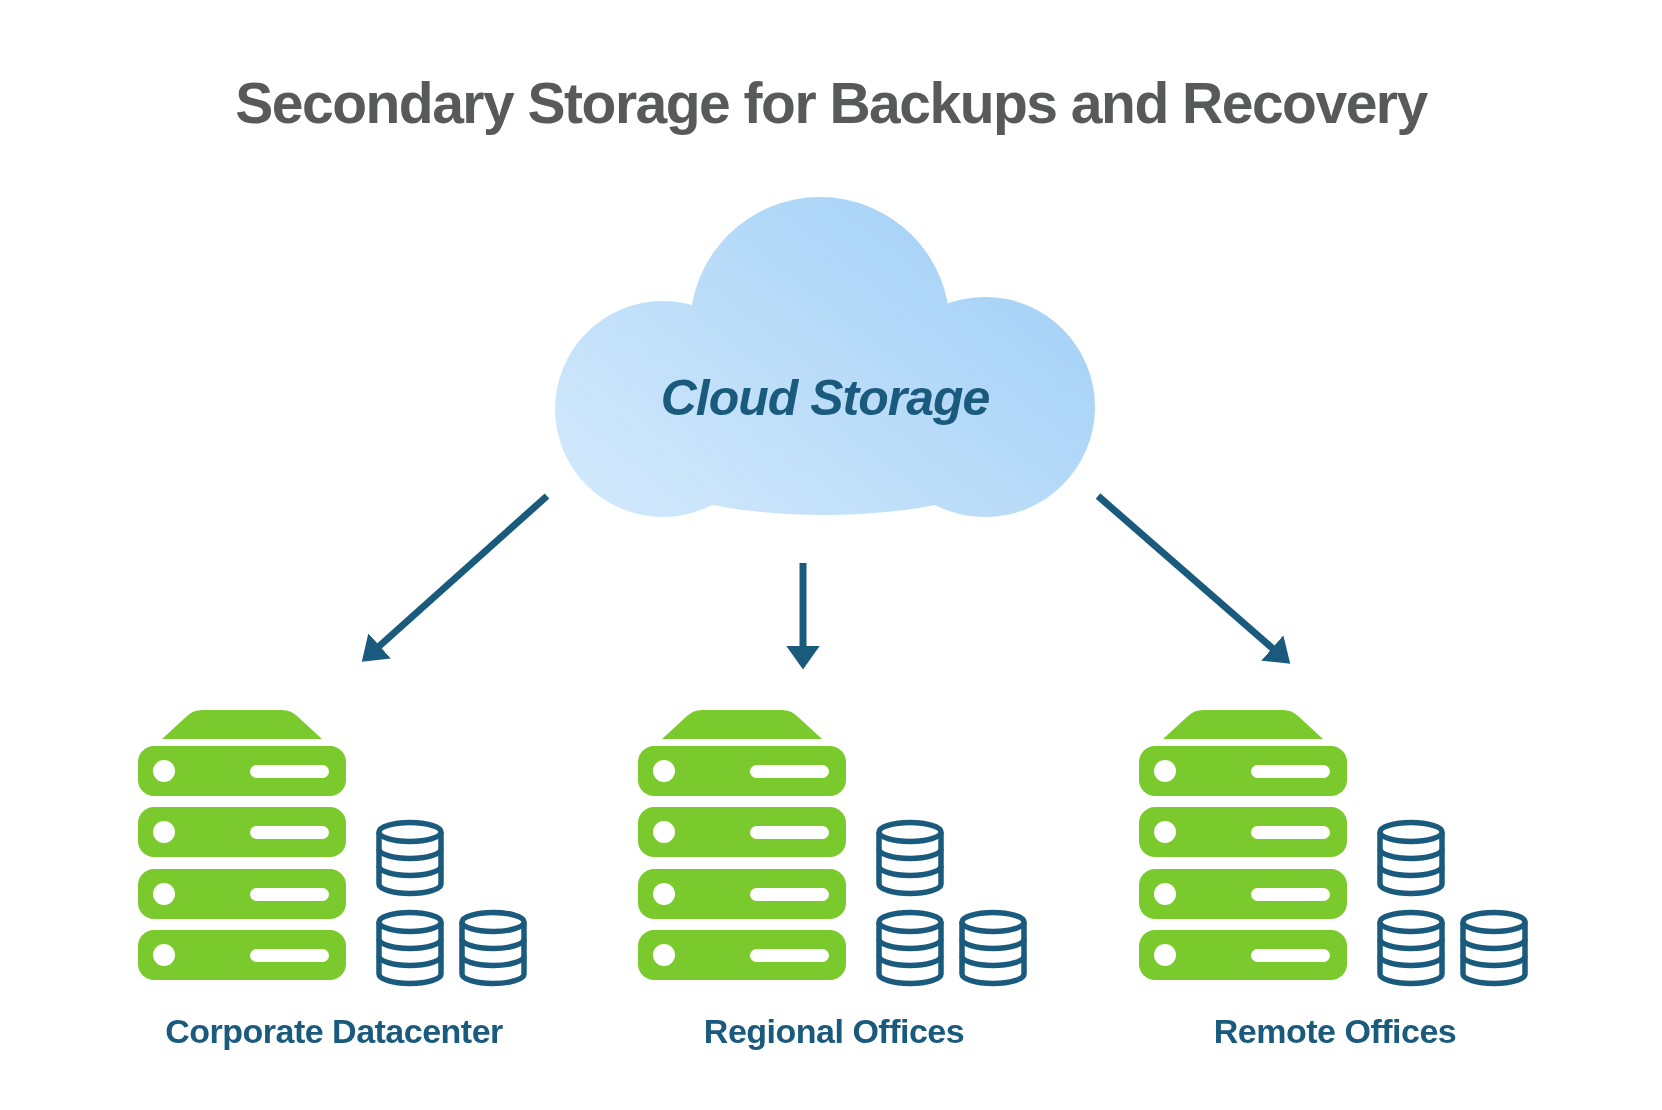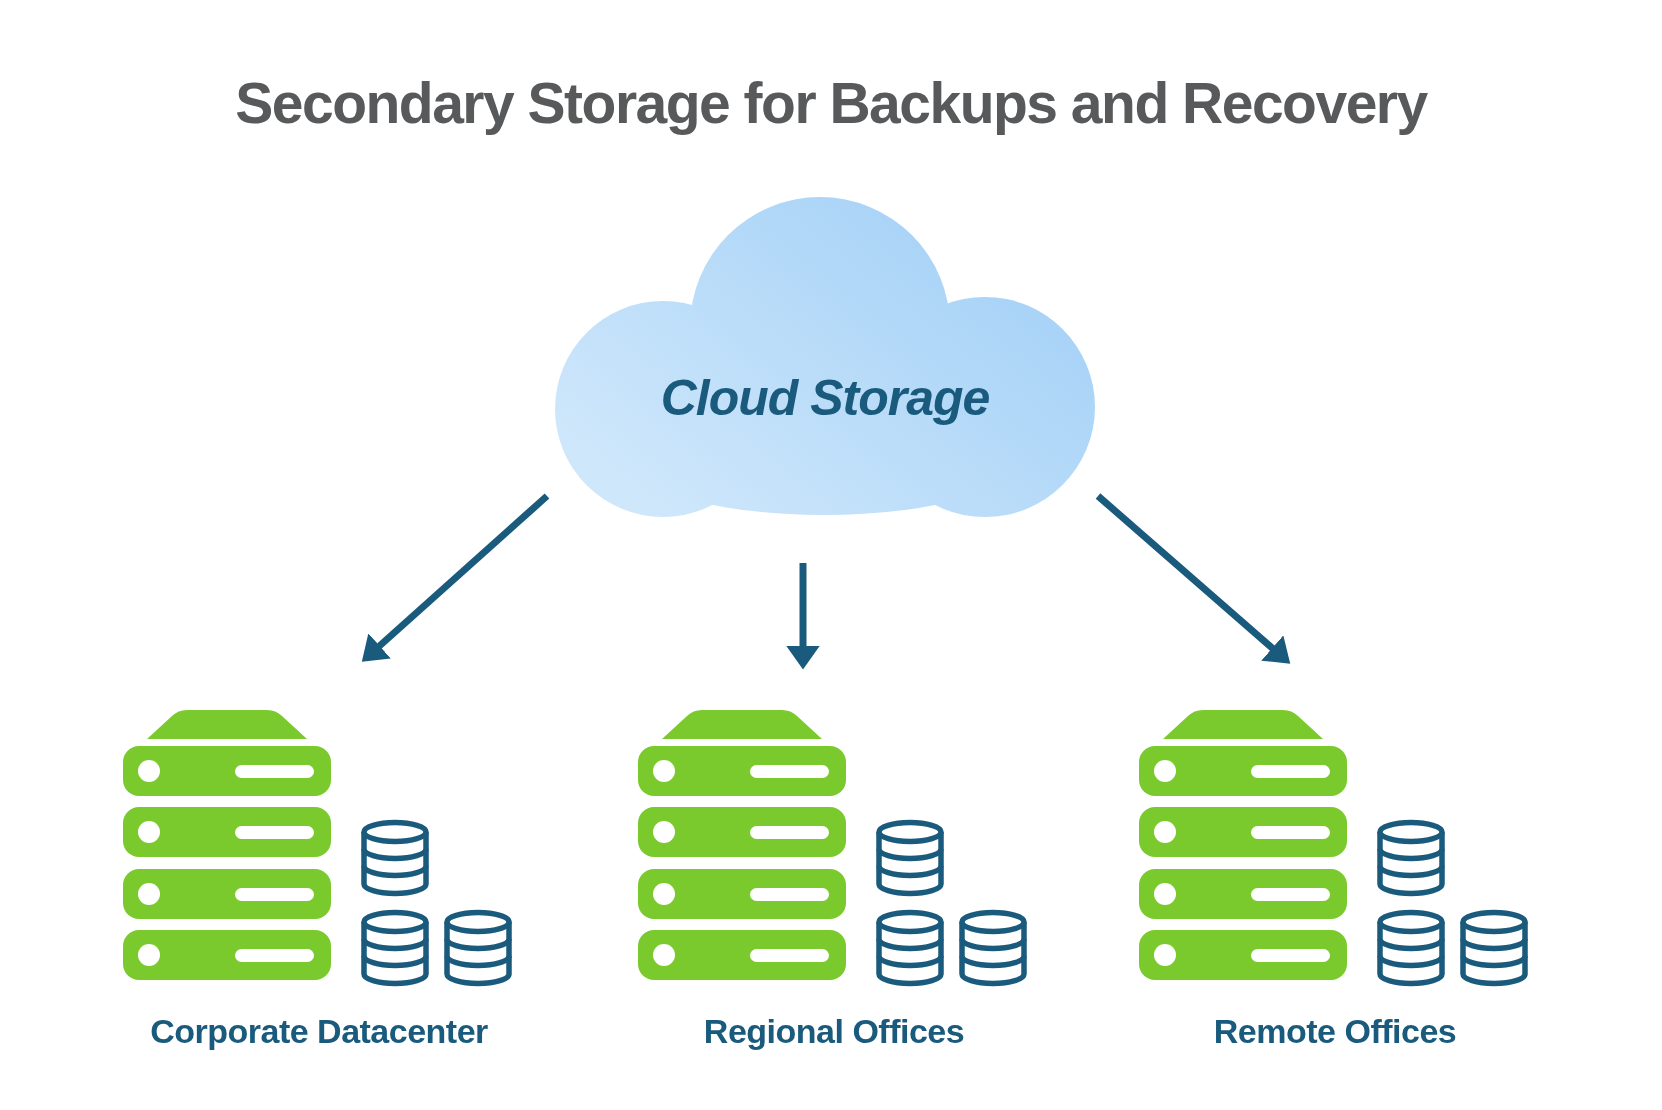--- a/index.html
+++ b/index.html
@@ -62,21 +62,21 @@
     stroke-width: 7;
     fill: none;
   }
   .arrow-head { fill: var(--c-teal, #1a5b7d); }
   .site {
     position: absolute;
     top: 702px;
     width: 394px;
     height: 380px;
   }
-  .site-corporate { left: 122px; }
+  .site-corporate { left: 137px; }
   .site-regional  { left: 637px; }
   .site-remote    { left: 1138px; }
   .server-svg   { position: absolute; left: 0;   top: 0; }
   .database-svg { position: absolute; left: 238px; top: 109px; }
   .site-label {
     position: absolute;
     left: 0;
     top: 302px;
     width: 100%;
     text-align: center;

